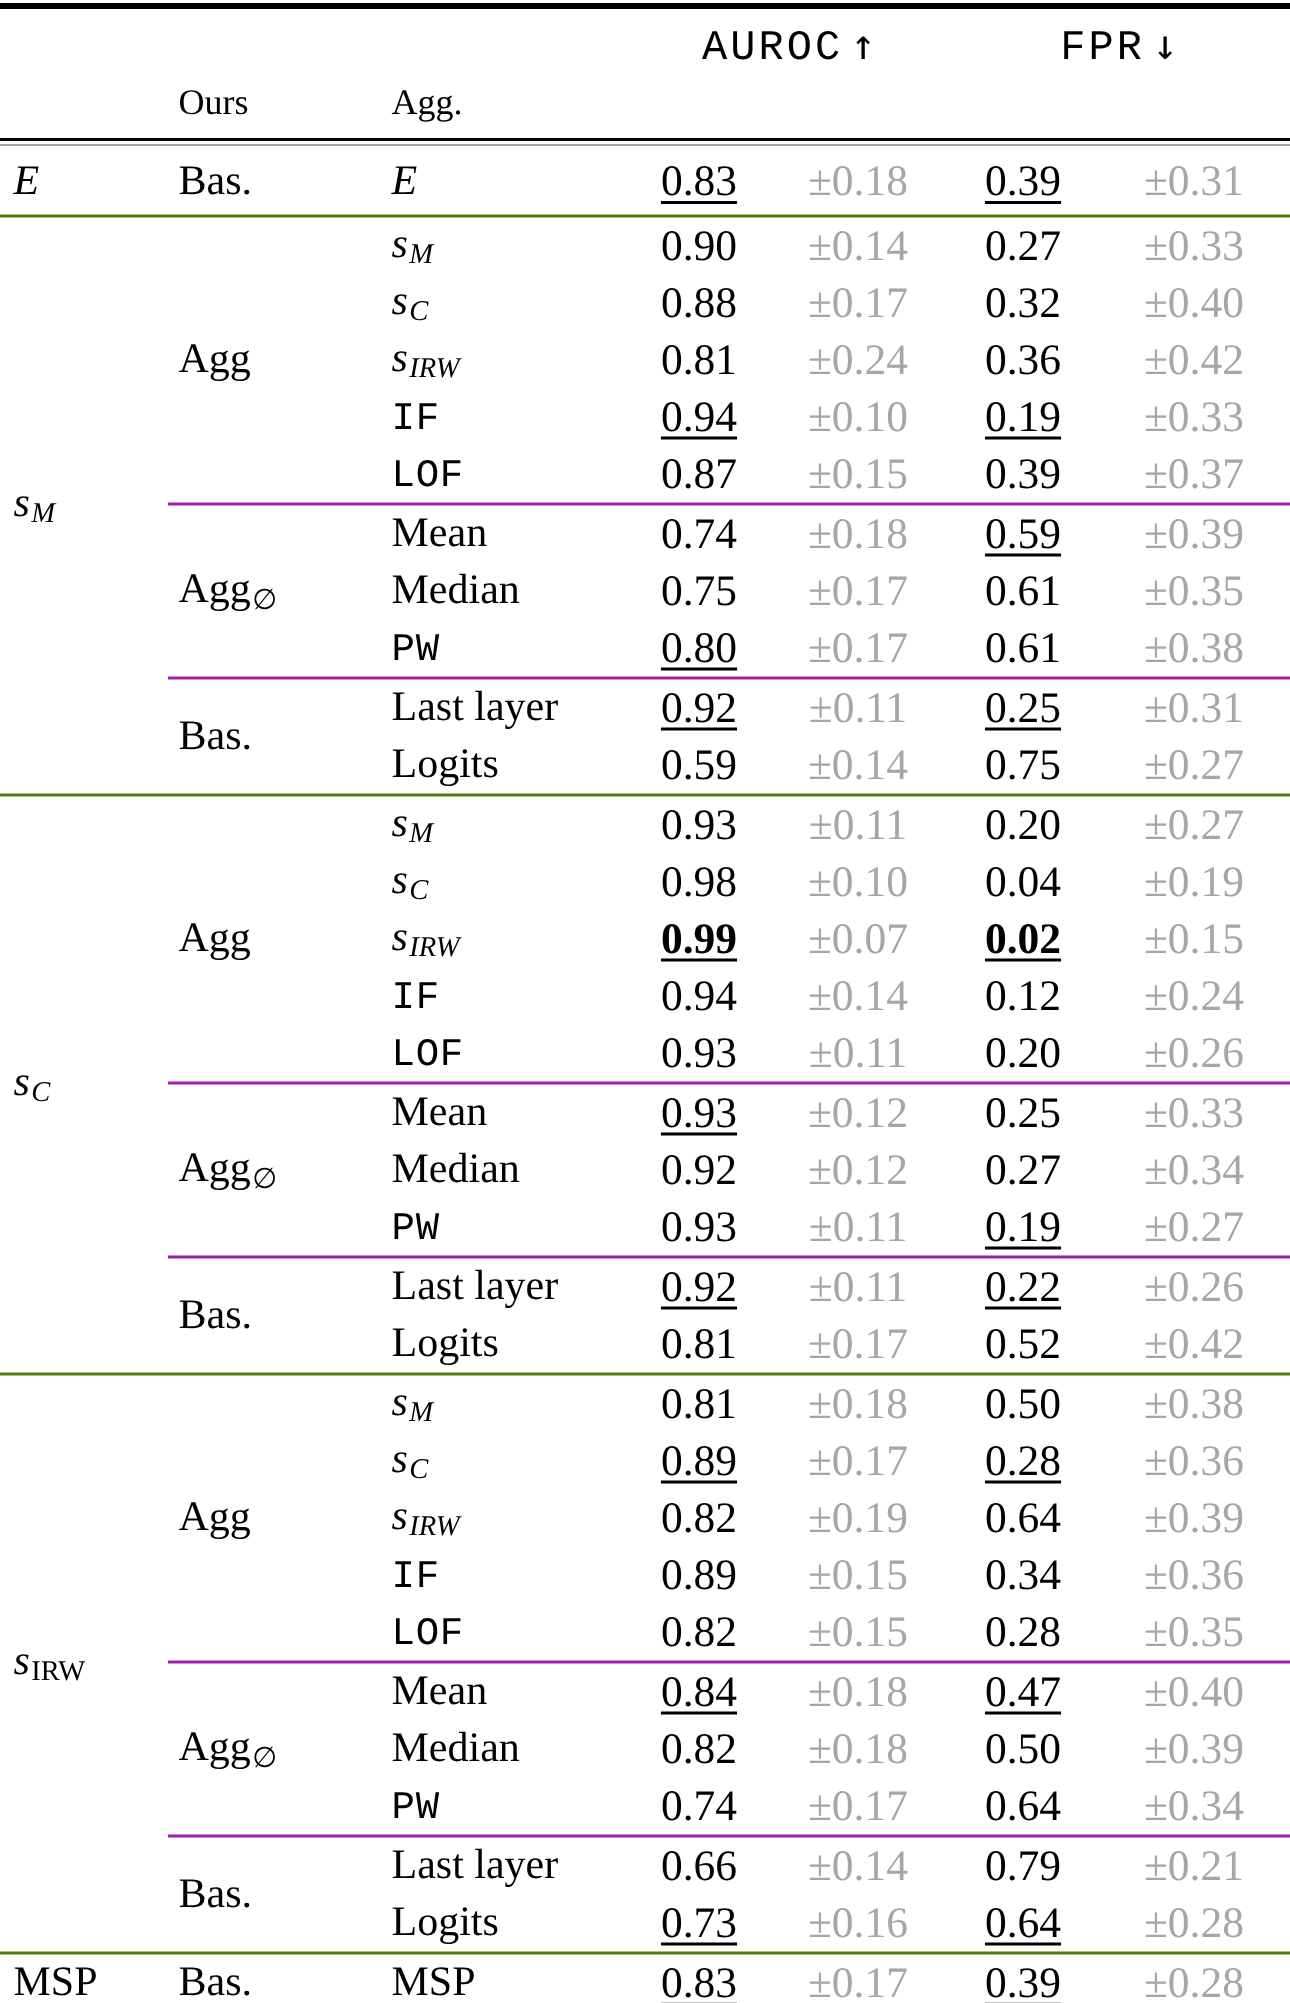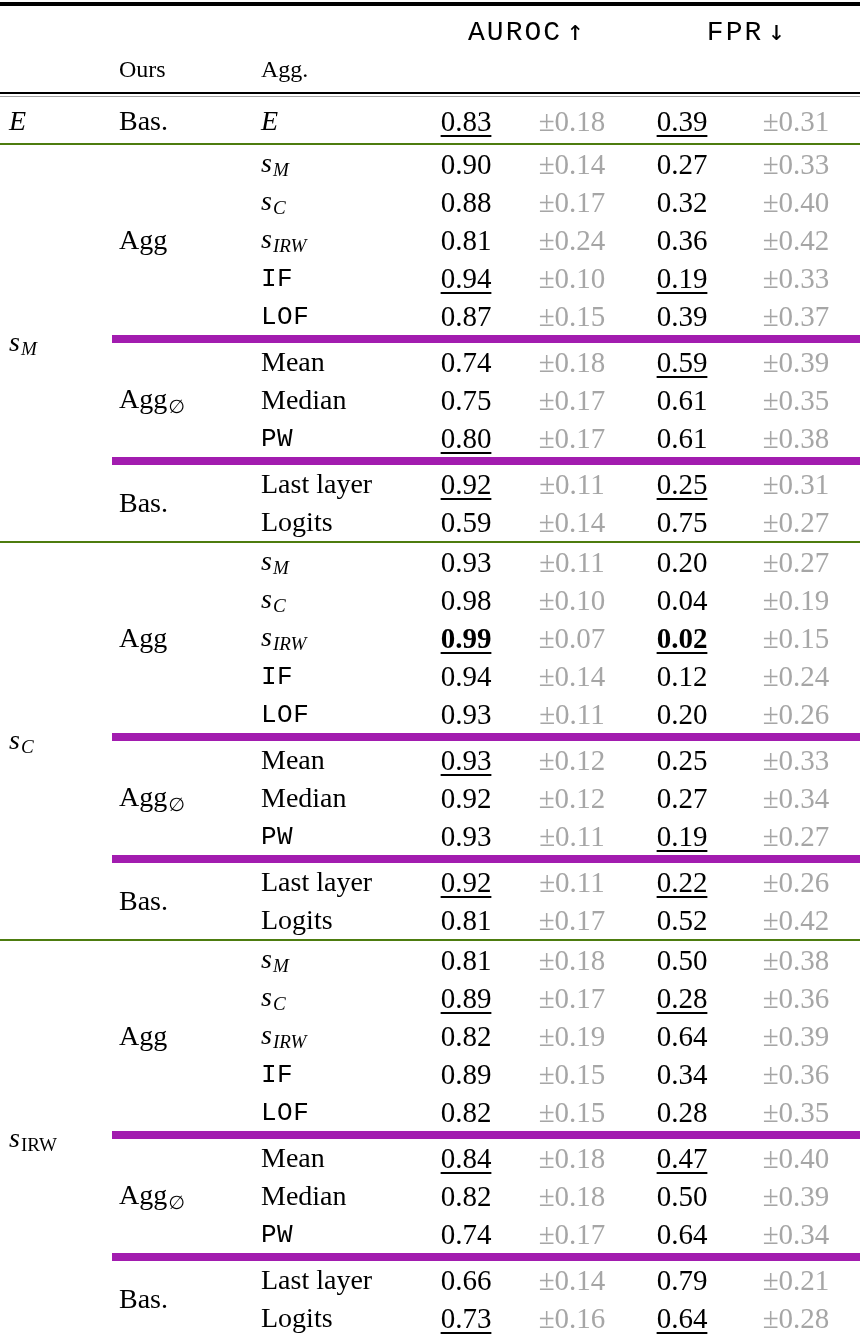--- a/index.html
+++ b/index.html
@@ -8,21 +8,21 @@
        font-family:"Liberation Serif","DejaVu Serif",serif;color:var(--ink);}
   table{width:860px;border-collapse:collapse;table-layout:fixed;}
   td{padding:0;vertical-align:middle;height:38px;font-size:28px;line-height:1.05;}
   .c1{padding-left:9px;}
   .c2{padding-left:7px;}
   .c3{padding-left:7px;}
   .num{text-align:center;font-size:29px;}
   .pmc{text-align:center;font-size:29px;color:var(--muted);}
   tr.tall td{height:44px;}
   tr.group-start td{border-top:2px solid #4d7c0f;}
-  tr.sub-start td{border-top:8px solid #a21caf;}
+  tr.sub-start td{border-top:2px solid #a21caf;}
   .rule-top td{height:7px;background:linear-gradient(to bottom,#fff 0 2px,#000 2px 6px,#fff 6px);}
   .rule-dbl td{height:7px;background:linear-gradient(to bottom,#000 0 2px,#fff 2px 4px,#a3a3a3 4px 5.5px,#fff 5.5px);}
   .h1 td{height:40px;vertical-align:bottom;}
   .h2 td{height:45px;}
   .hmono{font-family:"Liberation Mono","DejaVu Sans Mono",monospace;text-align:center;font-size:28px;letter-spacing:2px;}
   .arrow{font-family:"DejaVu Sans Mono","DejaVu Sans",monospace;margin-left:5px;letter-spacing:0;}
   .hser{font-size:24px;padding-left:7px;}
   .it{font-style:italic;}
   .tt{font-family:"Liberation Mono","DejaVu Sans Mono",monospace;font-size:26px;letter-spacing:0.5px;text-align:right;}
   .sub{font-size:0.68em;vertical-align:-0.22em;margin-left:1px;}

